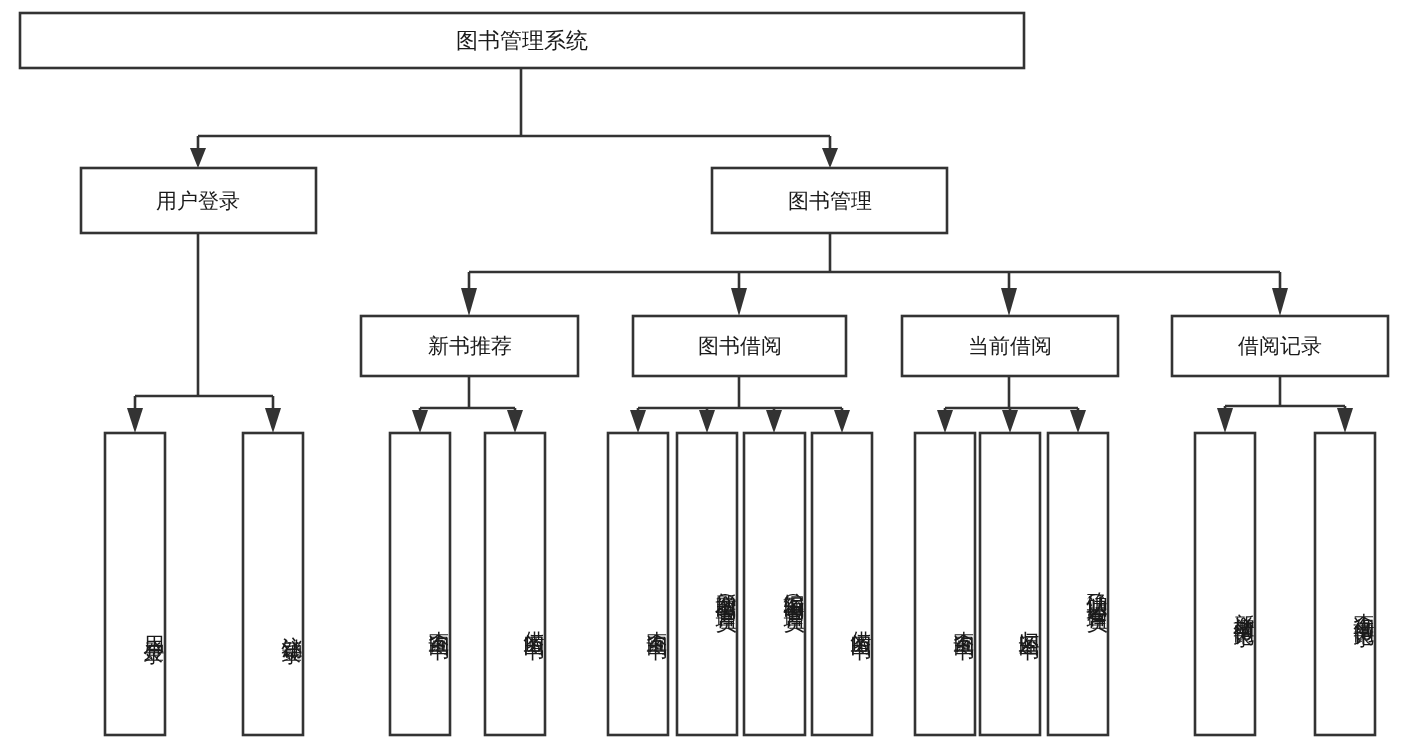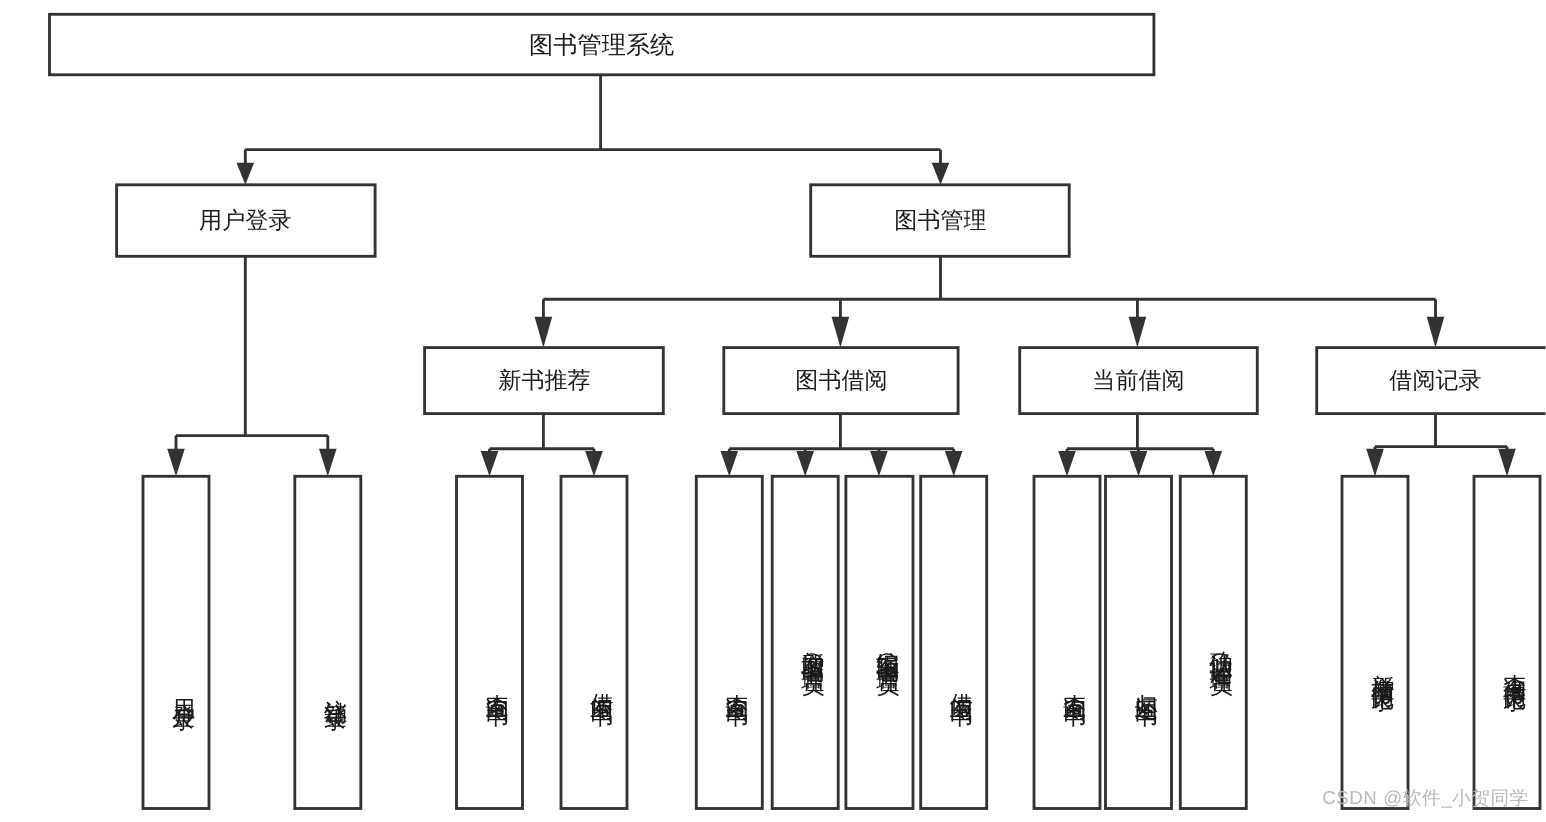--- a/index.html
+++ b/index.html
@@ -9,25 +9,24 @@
   }
   body {
     width: 1405px;
     height: 747px;
     font-family: "Liberation Sans", "DejaVu Sans", sans-serif;
     overflow: hidden;
     position: relative;
   }
   #diagram-root {
     position: absolute;
-    left: 12px;
+    left: 0;
     top: 0;
     width: 1198px;
     height: 747px;
-    padding-left: 13px;
   }
   svg#flow {
     display: block;
     width: 1405px;
     height: 747px;
   }
   .node-rect {
     fill: #ffffff;
     stroke: #333333;
     stroke-width: 2.6;
@@ -239,14 +238,13 @@
   <div class="leaf-label" style="left:744px; top:443px; width:61px; height:290px;">编辑图书（管理员）</div>
   <div class="leaf-label" style="left:812px; top:510px; width:60px; height:220px;">借阅图书</div>
 
   <div class="leaf-label" style="left:915px; top:510px; width:60px; height:220px;">查询图书</div>
   <div class="leaf-label" style="left:980px; top:510px; width:60px; height:220px;">归还图书</div>
   <div class="leaf-label" style="left:1048px; top:443px; width:60px; height:290px;">确认归还（管理员）</div>
 
   <div class="leaf-label" style="left:1195px; top:480px; width:60px; height:250px;">新增借阅记录</div>
   <div class="leaf-label" style="left:1315px; top:480px; width:60px; height:250px;">查询借阅记录</div>
 
-  <div class="watermark">CSDN @软件_小贺同学</div>
 </div>
 
 </body></html>

